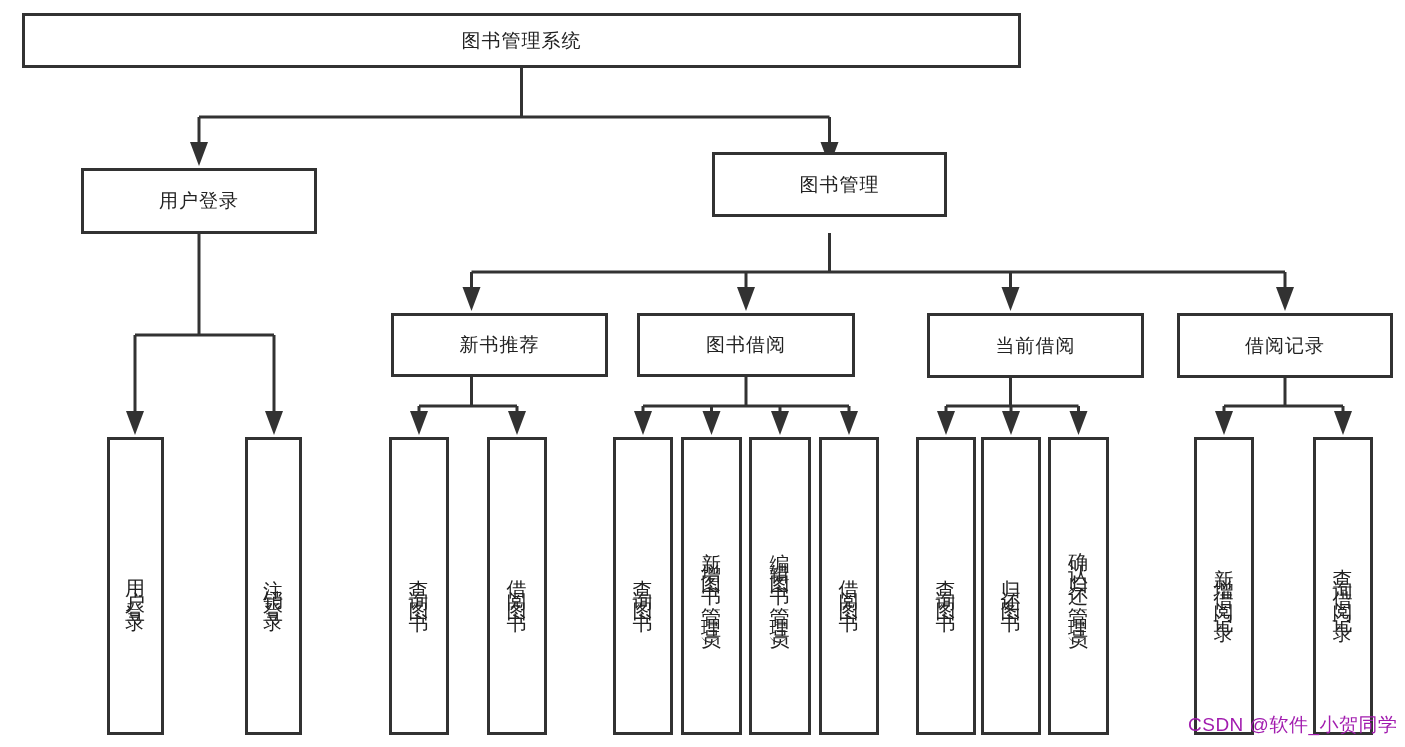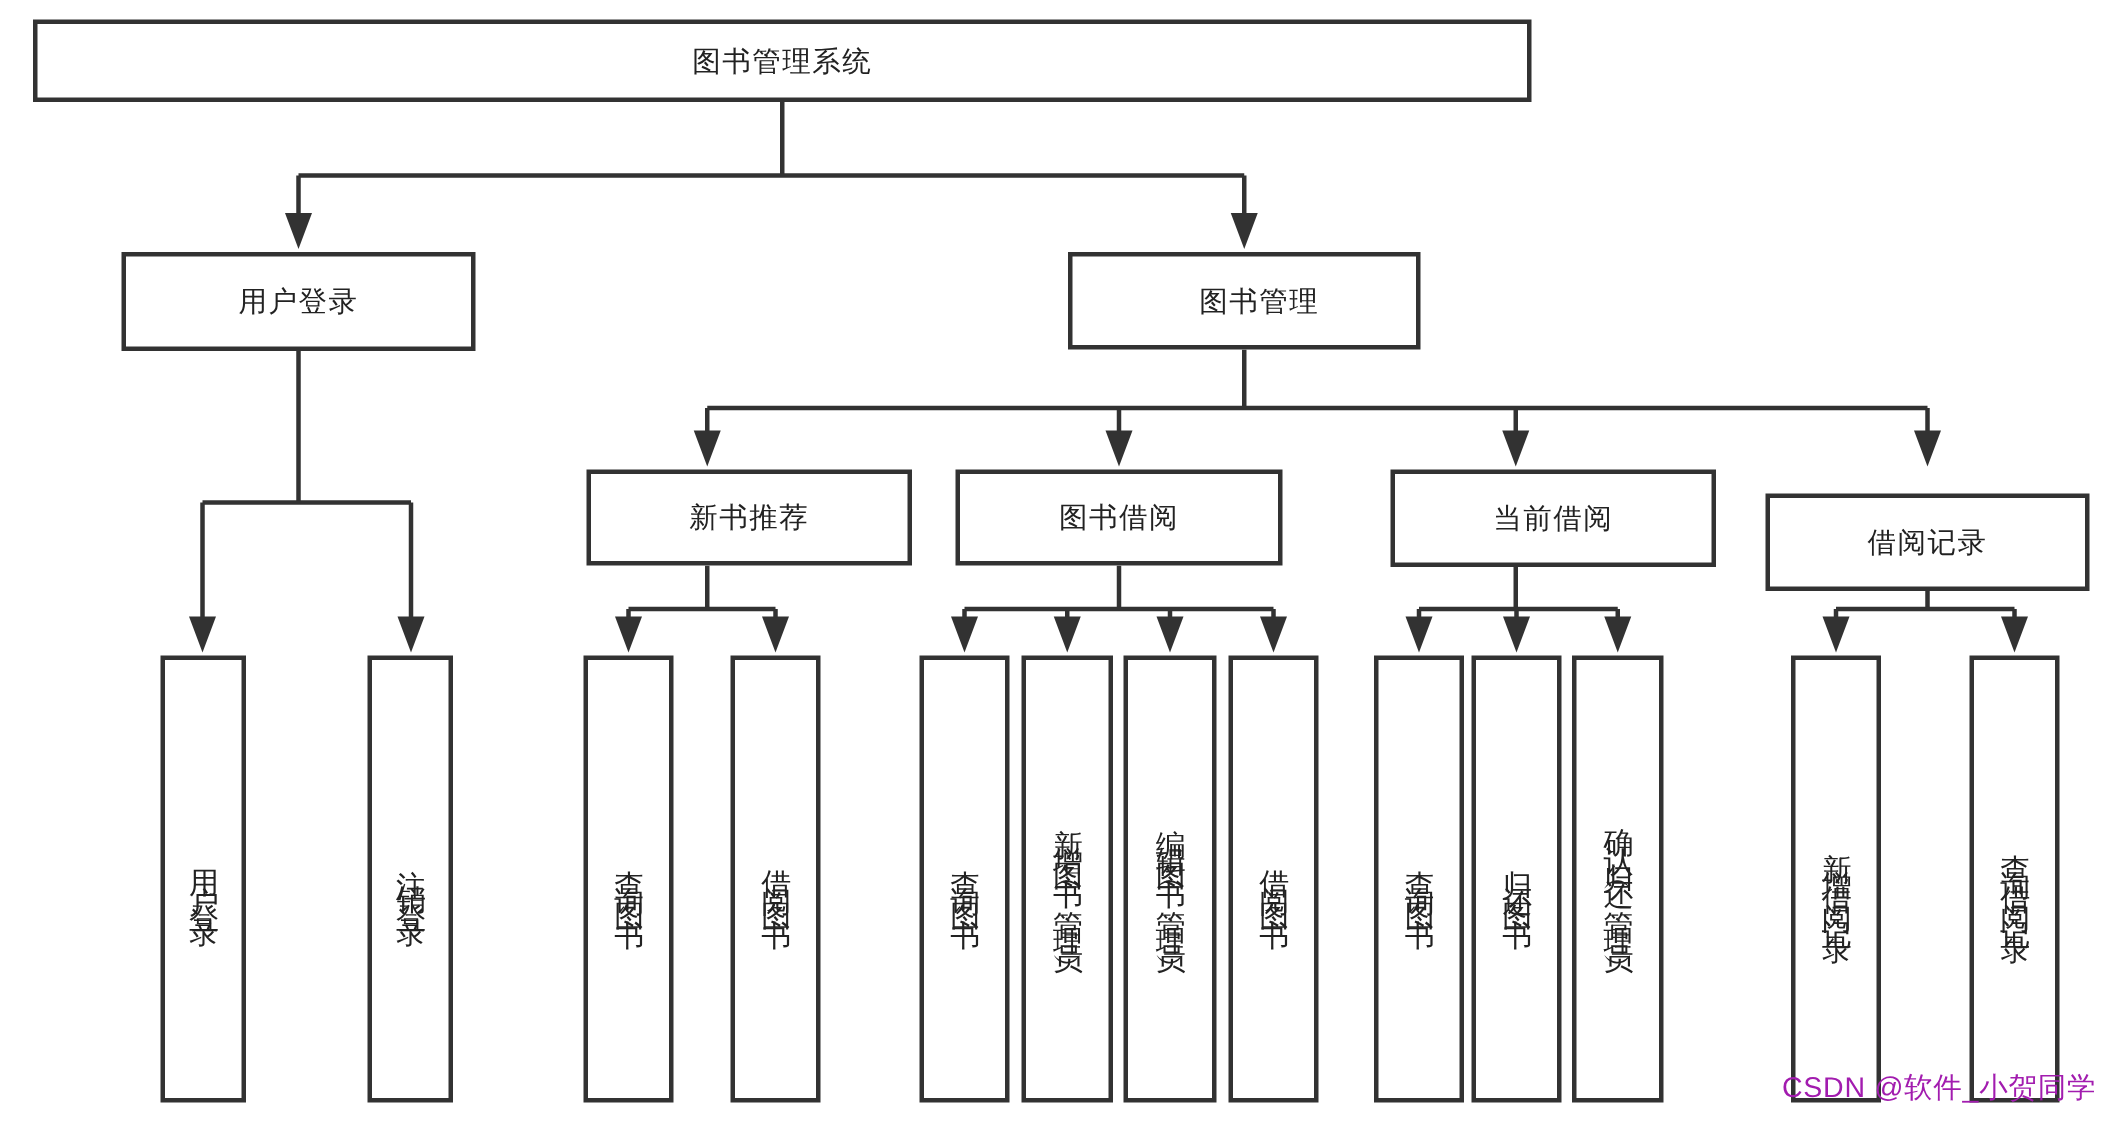--- a/index.html
+++ b/index.html
@@ -42,25 +42,25 @@
     writing-mode: vertical-lr;
     text-orientation: mixed;
     font-size: 20px;
     letter-spacing: 11px;
     line-height: 1.1;
     white-space: nowrap;
   }
   
   #root-box      { left: 22px;   top: 13px;  width: 999px; height: 55px; }
   #node-user-login { left: 81px;  top: 168px; width: 236px; height: 66px; }
-  #node-book-mgmt  { left: 712px; top: 168px; width: 235px; height: 65px; padding-left: 20px; }
+  #node-book-mgmt  { left: 712px; top: 152px; width: 235px; height: 65px; padding-left: 20px; }
   #node-new-book-rec   { left: 363px;  top: 313px; width: 217px; height: 64px; margin-left: 28px; }
   #node-book-borrow    { left: 637px;  top: 313px; width: 218px; height: 64px; }
   #node-current-borrow { left: 902px;  top: 313px; width: 217px; height: 65px; margin-left: 25px; }
-  #node-borrow-record  { left: 1177px; top: 329px; width: 216px; height: 65px; text-align: center; }
+  #node-borrow-record  { left: 1177px; top: 313px; width: 216px; height: 65px; text-align: center; }
   .leaf { top: 437px; height: 298px; }
   #leaf-user-login      { left: 107px;  width: 57px; }
   #leaf-logout          { left: 245px;  width: 57px; }
   #leaf-query-book-1    { left: 389px;  width: 60px; }
   #leaf-borrow-book-1   { left: 487px;  width: 60px; }
   #leaf-query-book-2    { left: 613px;  width: 60px; }
   #leaf-add-book        { left: 681px;  width: 61px; }
   #leaf-edit-book       { left: 749px;  width: 62px; }
   #leaf-borrow-book-2   { left: 819px;  width: 60px; }
   #leaf-query-book-3    { left: 916px;  width: 60px; }

